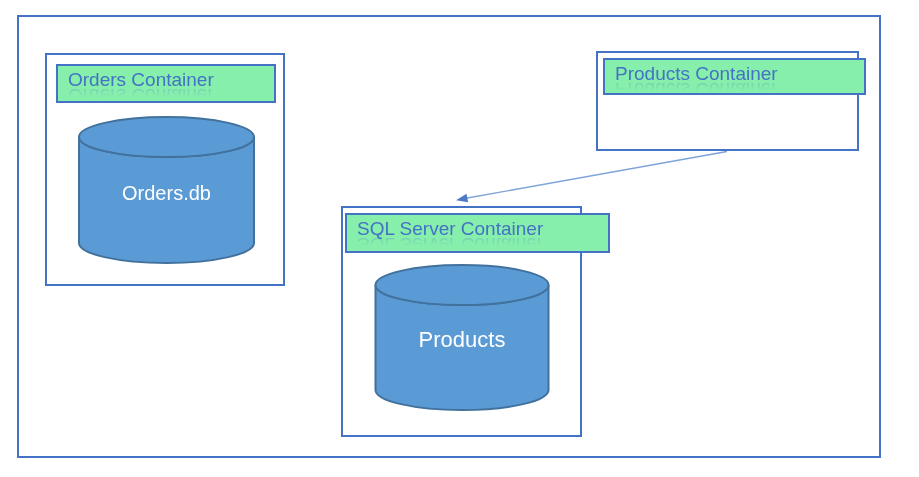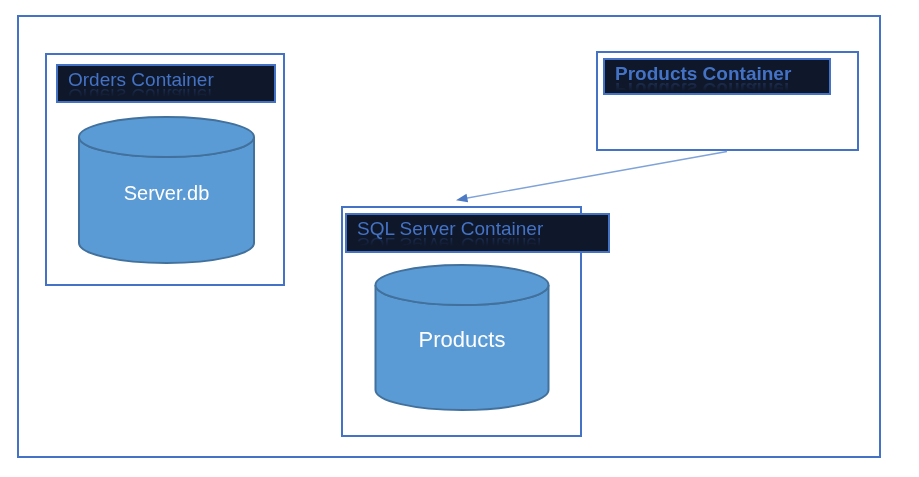--- a/index.html
+++ b/index.html
@@ -26,26 +26,26 @@
     border: 2px solid #4472C4;
     background: #ffffff;
   }
   .orders-box   { left: 45px;  top: 53px;  width: 240px; height: 233px; }
   .products-box { left: 596px; top: 51px;  width: 263px; height: 100px; }
   .sql-box      { left: 341px; top: 206px; width: 241px; height: 231px; }
 
   .title-box {
     position: absolute;
     border: 2px solid #4472C4;
-    background: #0f172a;
+    background: #86efac;
     overflow: hidden;
     padding: 3px 0 0 10px;
   }
   .orders-title-box   { left: 56px;  top: 64px;  width: 220px; height: 39px; }
-  .products-title-box { left: 603px; top: 58px;  width: 228px; height: 37px; font-weight: bold; }
+  .products-title-box { left: 603px; top: 58px;  width: 263px; height: 37px; }
   .sql-title-box      { left: 345px; top: 213px; width: 265px; height: 40px; }
 
   .t-main, .t-refl {
     display: block;
     white-space: nowrap;
     font-size: 19px;
     line-height: 22px;
     color: #4472C4;
   }
   .t-refl {
@@ -88,21 +88,21 @@
   <div class="group-box orders-box"></div>
   <div class="title-box orders-title-box">
     <span class="t-main">Orders Container</span>
     <span class="t-refl" aria-hidden="true">Orders Container</span>
   </div>
   <div class="cylinder orders-cylinder">
     <svg viewBox="0 0 177 150">
       <path d="M1,22 L1,128 A87.5,20 0 0 0 176,128 L176,22 A87.5,20 0 0 1 1,22 Z" fill="#5B9BD5" stroke="#41719C" stroke-width="2"></path>
       <ellipse cx="88.5" cy="22" rx="87.5" ry="20" fill="#5B9BD5" stroke="#41719C" stroke-width="2"></ellipse>
     </svg>
-    <span class="cyl-label" style="font-size:20px">Server.db</span>
+    <span class="cyl-label" style="font-size:20px">Orders.db</span>
   </div>
 
   <div class="group-box products-box"></div>
   <div class="title-box products-title-box">
     <span class="t-main">Products Container</span>
     <span class="t-refl" aria-hidden="true">Products Container</span>
   </div>
 
   <div class="group-box sql-box"></div>
   <div class="title-box sql-title-box">

